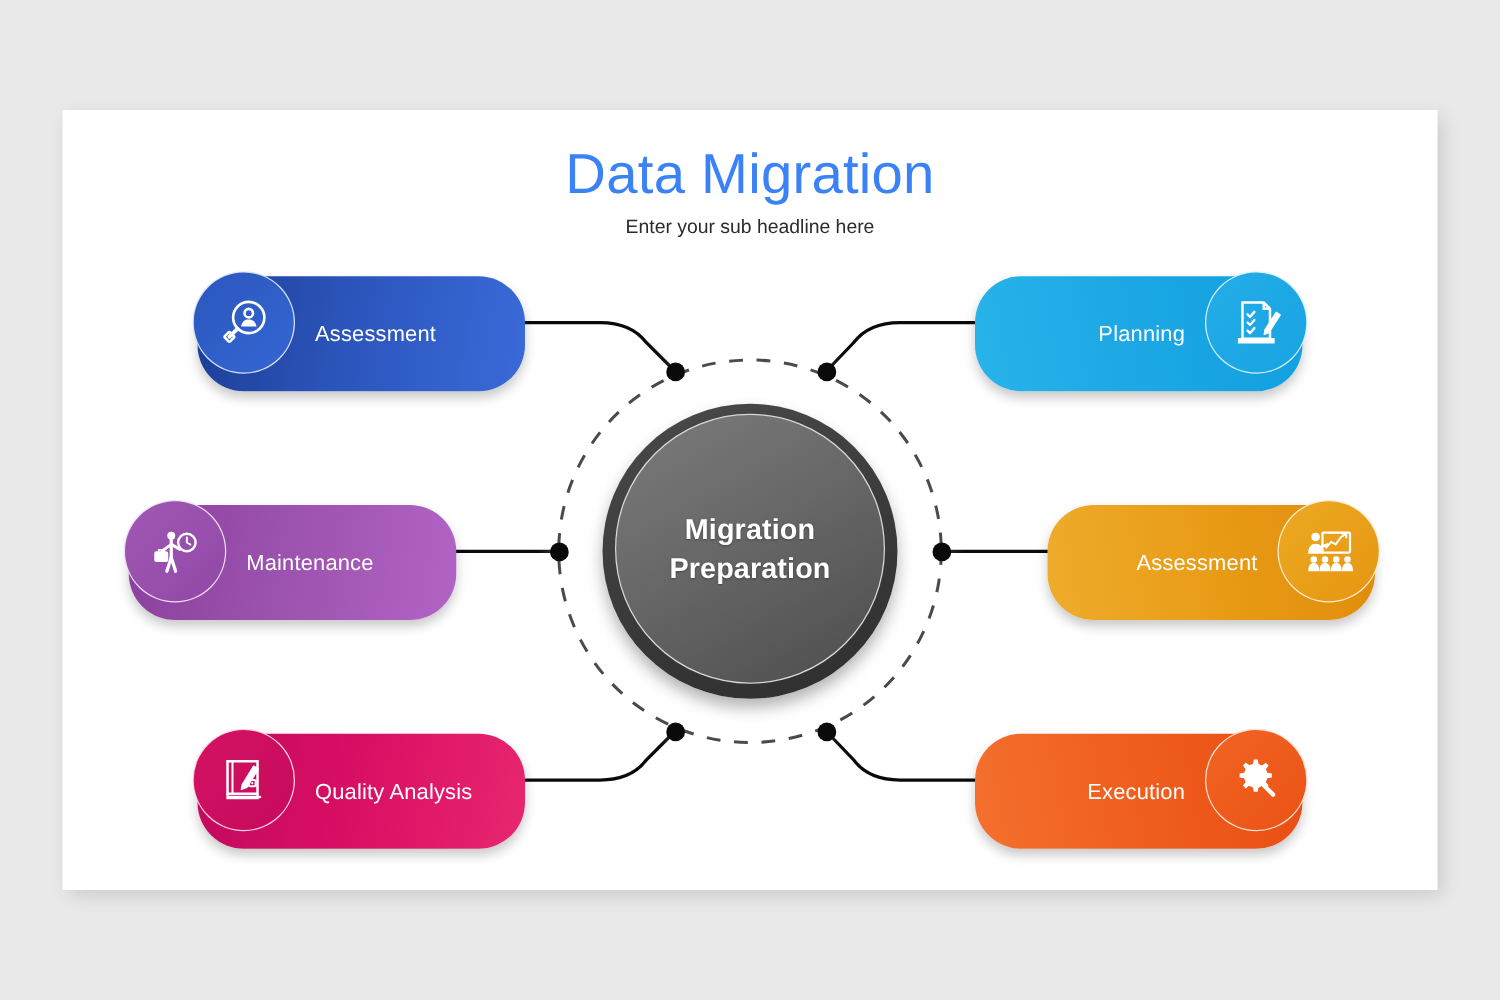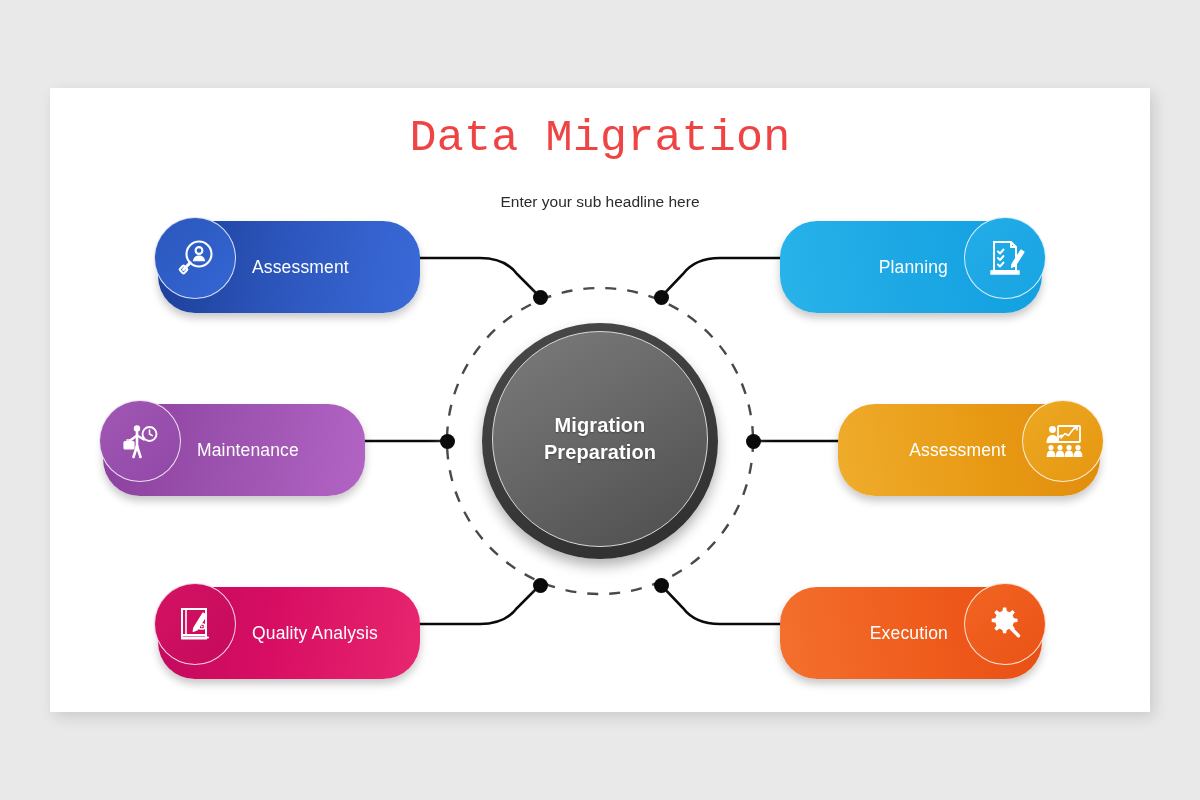--- a/index.html
+++ b/index.html
@@ -28,34 +28,32 @@
     box-shadow: 4px 5px 14px rgba(0,0,0,0.13);
   }
   .title {
     position: absolute;
     left: 0;
     top: 25px;
     width: 1100px;
     text-align: center;
     font-size: 45px;
     font-weight: 400;
-    color: #ef4444;
+    color: #3b82f6;
     letter-spacing: 0.2px;
-    font-family: Liberation Mono, monospace;
   }
   .subtitle {
     position: absolute;
     left: 0;
     top: 85px;
     width: 1100px;
     text-align: center;
     font-size: 15.5px;
     font-weight: 400;
     color: #2b2b2b;
-    margin-top: 20px;
   }
 
   
   #connectors {
     position: absolute;
     left: 0;
     top: 0;
     width: 1200px;
     height: 800px;
     pointer-events: none;
@@ -97,21 +95,21 @@
     background: linear-gradient(150deg, #7b7b7b 0%, #6a6a6a 40%, #4d4d4d 100%);
     border: 1.3px solid #d9d9d9;
     box-sizing: border-box;
     display: flex;
     align-items: center;
     justify-content: center;
   }
   .hub-label {
     text-align: center;
     color: #ffffff;
-    font-size: 20px;
+    font-size: 23px;
     font-weight: bold;
     line-height: 1.33;
     letter-spacing: 0.1px;
     text-shadow: 0 1px 2px rgba(0,0,0,0.35);
   }
 
   
   .node {
     position: absolute;
     width: 262px;

